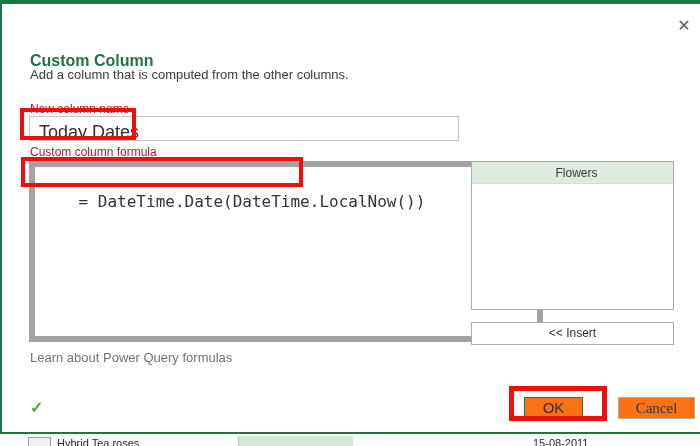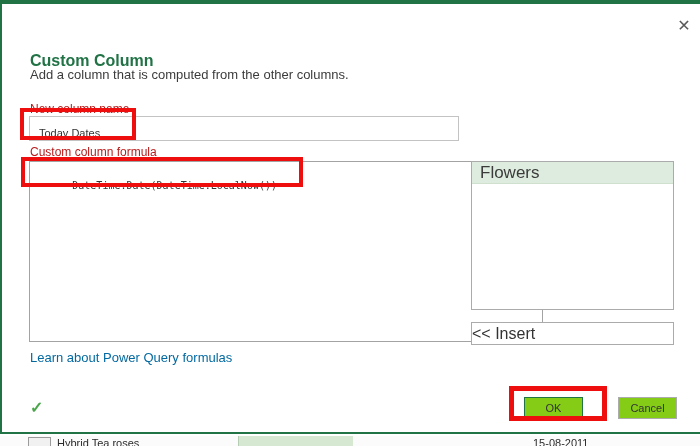--- a/index.html
+++ b/index.html
@@ -50,92 +50,93 @@
   .lbl-formula { left: 28px; top: 141px; text-decoration: underline; }
   .lbl-avail   { left: 469px; top: 141px; }
 
   .name-input {
     position: absolute;
     left: 27px; top: 112px;
     width: 430px; height: 25px;
     border: 1px solid #c3c3c3;
     background: #ffffff;
     font-family: "Liberation Sans", sans-serif;
-    font-size: 11px; color: #333333;
+    font-size: 18px; color: #333333;
     padding: 8px 0 0 9px;
     outline: none;
   }
   .formula-box {
     position: absolute;
     left: 27px; top: 157px;
     width: 514px; height: 181px;
-    border: 1px solid #a3a3a3;
+    border: 6px solid #a3a3a3;
     background: #ffffff;
     padding: 7px 8px;
-    font-size: 10px; color: #333333;
+    font-size: 16px; color: #333333;
     cursor: text;
   }
   .formula-line { white-space: pre; }
   .formula-prefix { font-family: "DejaVu Sans Mono", monospace; }
   .formula-code   { font-family: "DejaVu Sans Mono", monospace; }
 
   .listbox {
     position: absolute;
     left: 469px; top: 157px;
     width: 203px; height: 149px;
     border: 1px solid #ababab;
     background: #ffffff;
     overflow: hidden;
   }
   .list-item {
     height: 22px; line-height: 22px;
     padding-left: 8px;
-    font-size: 17px; color: #3b3b3b;
+    font-size: 12px; color: #3b3b3b;
     background: #ddecdf;
     border-bottom: 1px solid #cfe0cf;
     cursor: pointer;
+    text-align: center;
   }
   .insert-btn {
     position: absolute;
     left: 469px; top: 318px;
     width: 203px; height: 23px;
     border: 1px solid #ababab;
     background: #ffffff;
-    text-align: left; line-height: 21px;
-    font-size: 16px; color: #333333;
+    text-align: center; line-height: 21px;
+    font-size: 12px; color: #333333;
     cursor: pointer;
   }
   .pq-link {
     position: absolute;
     left: 28px; top: 346px;
-    font-size: 13px; color: #0369a1;
+    font-size: 13px; color: #737373;
     text-decoration: none;
     cursor: pointer;
   }
   .status-row {
     position: absolute;
     left: 28px; top: 394px;
     display: flex; align-items: center;
   }
   .check-icon {
     font-size: 16px; font-weight: bold; color: #4ba64b;
     margin-right: 9px;
   }
   .status-text { font-size: 13.5px; color: #3b3b3b; }
 
   .btn {
     position: absolute;
     height: 22px;
-    background: #84cc16;
+    background: #f97316;
     text-align: center; line-height: 20px;
-    font-size: 11px; color: #333333;
+    font-size: 15px; color: #333333;
     cursor: pointer;
   }
   .ok-btn     { left: 522px; top: 393px; width: 59px; border: 1px solid #217346; }
-  .cancel-btn { left: 616px; top: 393px; width: 59px; border: 1px solid #ababab; }
+  .cancel-btn { left: 616px; top: 393px; width: 77px; border: 1px solid #ababab; font-family: Liberation Serif, serif; }
 
   
   .hl-box {
     position: absolute;
     border: 4px solid #ee0e0e;
     pointer-events: none;
   }
   .hl-name    { left: 20px;  top: 108px; width: 116px; height: 32px; }
   .hl-formula { left: 21px;  top: 157px; width: 282px; height: 30px; }
   .hl-ok      { left: 509px; top: 386px; width: 98px;  height: 35px; border-width: 5px; }

